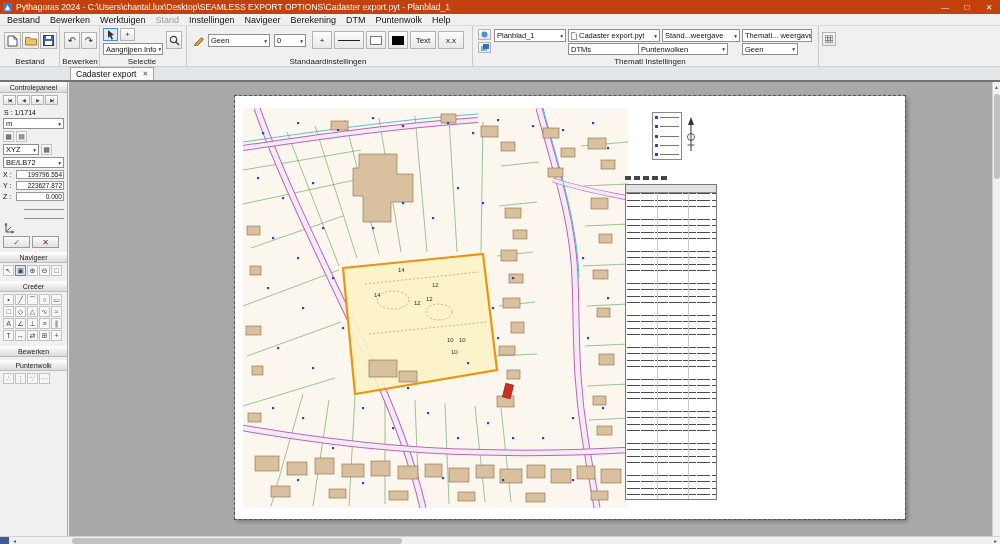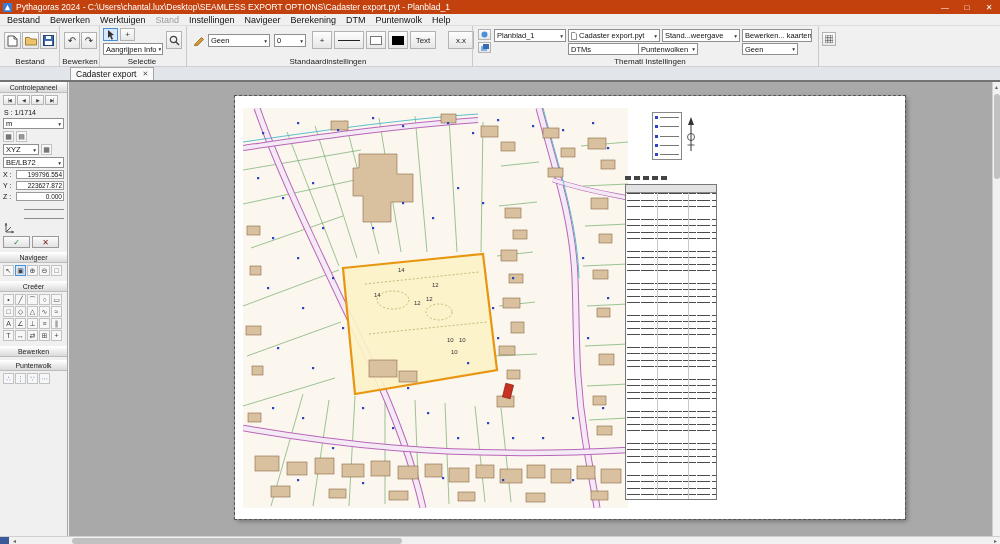--- a/index.html
+++ b/index.html
@@ -182,21 +182,21 @@
   <span class="tbtn" style="left:334px;top:5px;width:30px;height:18px">
       <span class="line-sample"></span>
     </span>
   <span class="tbtn" style="left:366px;top:5px;width:20px;height:18px">
       <span class="swatch-w"></span>
     </span>
   <span class="tbtn" style="left:388px;top:5px;width:20px;height:18px">
       <span class="swatch-b"></span>
     </span>
   <span class="tbtn" style="left:410px;top:5px;width:26px;height:18px">Text</span>
-  <span class="tbtn" style="left:448px;top:5px;width:26px;height:18px">x.x</span>
+  <span class="tbtn" style="left:438px;top:5px;width:26px;height:18px">x.x</span>
 
   <span class="tbtn" style="left:478px;top:3px;width:13px;height:11px">
     <svg width="7" height="7" viewBox="0 0 7 7">
         <circle cx="3.5" cy="3.5" r="3" fill="#4a90d9"></circle>
       </svg>
   </span>
   <span class="tbtn" style="left:478px;top:16px;width:13px;height:11px">
     <svg width="8" height="7" viewBox="0 0 8 7">
         <rect x="0" y="2" width="6" height="5" fill="#7fb2e5"></rect>
         <rect x="2" y="0" width="6" height="5" fill="#3a6ab0"></rect>
@@ -211,28 +211,28 @@
         <path d="M0.5 0.5h3.5l1.5 1.5v5.5h-5z" fill="#fff" stroke="#666" stroke-width="0.7"></path>
       </svg>
     <span>Cadaster export.pyt</span>
       <span class="caret">▾</span>
   </span>
   <span class="dd" style="left:662px;top:3px;width:78px;height:13px;position:absolute">
     <span>Stand...weergave</span>
       <span class="caret">▾</span>
   </span>
   <span class="dd" style="left:742px;top:3px;width:70px;height:13px;position:absolute">
-    <span>Bewerken... kaarten</span>
+    <span>Themati... weergave</span>
       <span class="caret">▾</span>
   </span>
   <span class="dd" style="left:568px;top:17px;width:88px;height:12px;position:absolute">
     <span>DTMs</span>
       <span class="caret">▾</span>
   </span>
-  <span class="dd" style="left:638px;top:17px;width:60px;height:12px;position:absolute">
+  <span class="dd" style="left:638px;top:17px;width:90px;height:12px;position:absolute">
     <span>Puntenwolken</span>
       <span class="caret">▾</span>
   </span>
   <span class="dd" style="left:742px;top:17px;width:56px;height:12px;position:absolute">
     <span>Geen</span>
       <span class="caret">▾</span>
   </span>
   <span class="tbtn" style="left:822px;top:6px;width:14px;height:14px">
     <svg width="8" height="8" viewBox="0 0 8 8">
         <path d="M0 0h8v8H0z M0 2.7h8 M0 5.4h8 M2.7 0v8 M5.4 0v8" fill="none" stroke="#555" stroke-width="0.7"></path>

